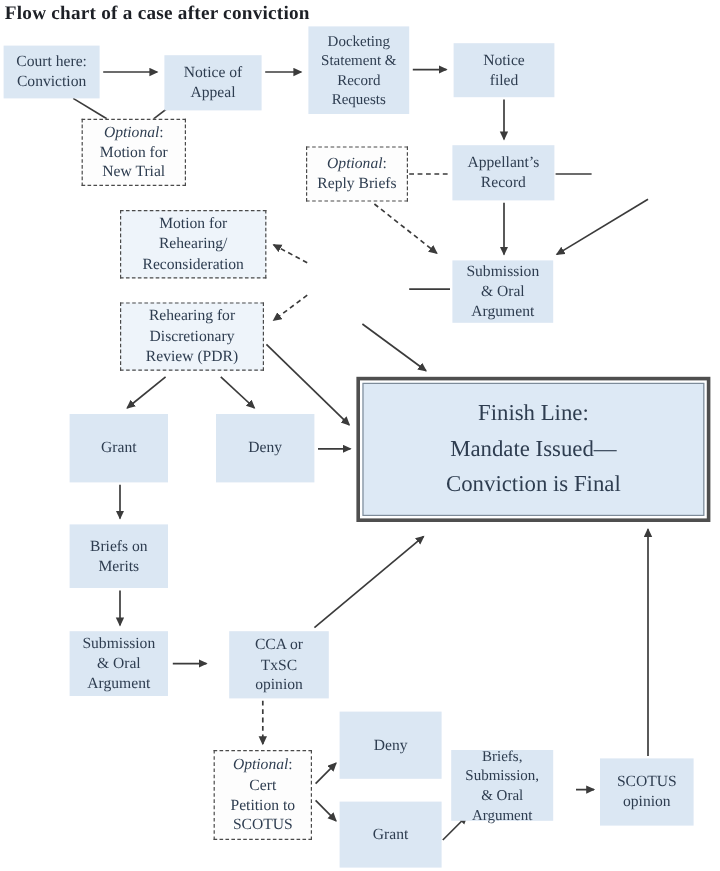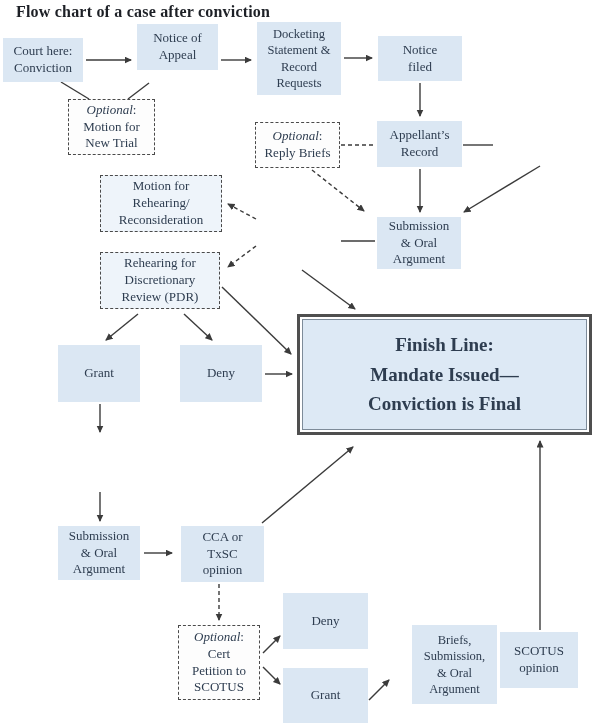--- a/index.html
+++ b/index.html
@@ -1,21 +1,21 @@
 <!DOCTYPE html>
 <html><head>
 <meta charset="utf-8">
 <style>
   html,body{margin:0;padding:0;background:#ffffff;}
   #stage{
     position:relative;width:600px;height:726px;background:#ffffff;
     font-family:"Liberation Serif","DejaVu Serif",serif;overflow:hidden;
   }
   #chart-title{
-    position:absolute;left:16px;top:3px;font-size:16px;font-weight:700;
+    position:absolute;left:4px;top:3px;font-size:16px;font-weight:700;
     color:#1d2026;letter-spacing:.2px;
   }
   svg.connectors{position:absolute;left:0;top:0;z-index:1;pointer-events:none;}
   .node{
     position:absolute;z-index:2;display:flex;align-items:center;justify-content:center;
     text-align:center;box-sizing:border-box;
   }
   .node .txt{
     margin:0;white-space:pre-line;font-size:13px;font-weight:400;line-height:1.3;
     color:#2e3d50;
@@ -26,21 +26,21 @@
   .opt{font-style:italic;}
   #finish-outer{
     position:absolute;z-index:2;box-sizing:border-box;border:3px solid #4f4f4f;
     background:#ffffff;padding:2px;
   }
   #finish-inner{
     width:100%;height:100%;box-sizing:border-box;border:1px solid #7d8b99;
     background:#dde9f5;display:flex;align-items:center;justify-content:center;text-align:center;
   }
   #finish-inner .txt{
-    margin:0;white-space:pre-line;font-size:19px;font-weight:700;line-height:1.55;color:#2e3d50;
+    margin:0;white-space:pre-line;font-size:19px;font-weight:400;line-height:1.55;color:#2e3d50;
   }
 </style>
 </head>
 <body>
 
 <div id="stage">
 
   <div id="chart-title">Flow chart of a case after conviction</div>
 
   <svg class="connectors" width="600" height="726" viewBox="0 0 600 726">
@@ -85,21 +85,21 @@
       <path d="M128,99 L149,83"></path>
       <path d="M463,145 L493,145"></path>
       <path d="M341,241 L375,241"></path>
     </g>
   </svg>
 
   <div class="node solid" style="left:3px;top:38px;width:80px;height:44px">
       <p class="txt">Court here:
 Conviction</p>
     </div>
-  <div class="node solid" style="left:137px;top:24px;width:81px;height:46px">
+  <div class="node solid" style="left:137px;top:46px;width:81px;height:46px">
       <p class="txt">Notice of
 Appeal</p>
     </div>
   <div class="node solid" style="left:257px;top:22px;width:84px;height:73px">
       <p class="txt" style="font-size:12.5px">Docketing
 Statement &amp;
 Record
 Requests</p>
     </div>
   <div class="node solid" style="left:378px;top:36px;width:84px;height:45px">
@@ -114,37 +114,41 @@
       <p class="txt">Submission
 &amp; Oral
 Argument</p>
     </div>
   <div class="node solid" style="left:58px;top:345px;width:82px;height:57px">
       <p class="txt">Grant</p>
     </div>
   <div class="node solid" style="left:180px;top:345px;width:82px;height:57px">
       <p class="txt">Deny</p>
     </div>
+  <div class="node solid" style="left:58px;top:437px;width:82px;height:53px">
+      <p class="txt">Briefs on
+Merits</p>
+    </div>
   <div class="node solid" style="left:58px;top:526px;width:82px;height:54px">
       <p class="txt">Submission
 &amp; Oral
 Argument</p>
     </div>
-  <div class="node solid" style="left:181px;top:526px;width:83px;height:56px">
+  <div class="node solid" style="left:191px;top:526px;width:83px;height:56px">
       <p class="txt">CCA or
 TxSC
 opinion</p>
     </div>
   <div class="node solid" style="left:283px;top:593px;width:85px;height:56px">
       <p class="txt">Deny</p>
     </div>
   <div class="node solid" style="left:283px;top:668px;width:85px;height:55px">
       <p class="txt">Grant</p>
     </div>
-  <div class="node solid" style="left:412px;top:625px;width:85px;height:79px">
+  <div class="node solid" style="left:376px;top:625px;width:85px;height:59px">
       <p class="txt" style="font-size:12.5px">Briefs,
 Submission,
 &amp; Oral
 Argument</p>
     </div>
   <div class="node solid" style="left:500px;top:632px;width:78px;height:56px">
       <p class="txt">SCOTUS
 opinion</p>
     </div>
 

